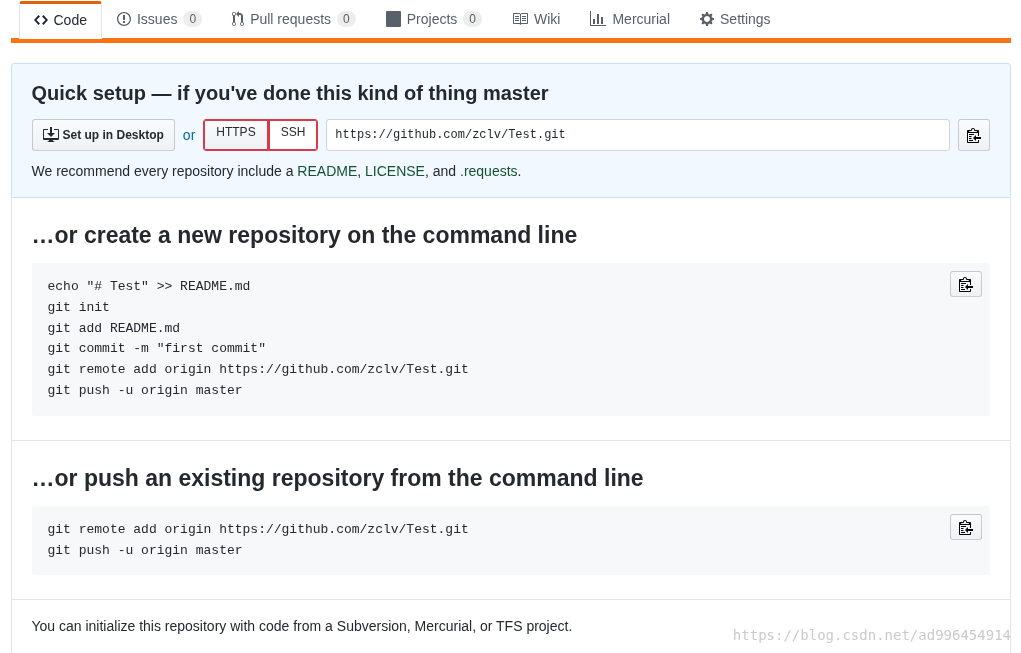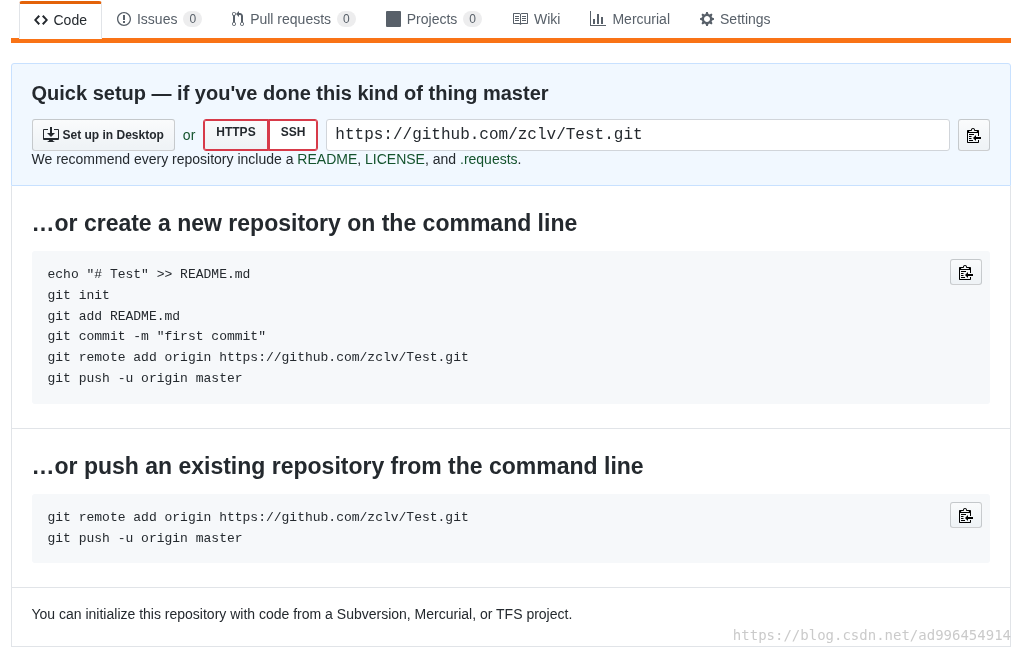--- a/index.html
+++ b/index.html
@@ -68,62 +68,62 @@
   }
   h2.section-title {
     font-size: 23px;
     font-weight: 600;
     margin: 6px 0 14px 0;
   }
   .url-row {
     display: flex;
     align-items: stretch;
     gap: 8px;
-    margin-bottom: 0;
+    margin-bottom: 12px;
   }
   .btn {
     display: inline-flex;
     align-items: center;
     gap: 4px;
     padding: 5px 10px;
     font-size: 12px;
     font-weight: 600;
     line-height: 20px;
     background-color: #eff3f6;
     background-image: linear-gradient(-180deg,#fafbfc,#eff3f6 90%);
     border: 1px solid rgba(27,31,35,0.2);
     border-radius: 3px;
     cursor: pointer;
     color: #24292e;
   }
   .btn svg { fill: currentColor; }
-  .or-text { align-self: center; color: #14532d; font-size: 14px; }
+  .or-text { align-self: center; color: #0369a1; font-size: 14px; }
   .btn-group {
     display: inline-flex;
   }
   .btn-group .seg {
     padding: 5px 12px;
     font-size: 12px;
-    font-weight: 700;
+    font-weight: 400;
     background: #fff;
     border: 1px solid rgba(27,31,35,0.2);
     cursor: pointer;
     position: relative;
   }
   .btn-group .seg:first-child { border-radius: 3px 0 0 3px; }
   .btn-group .seg:last-child { border-radius: 0 3px 3px 0; margin-left: -1px; }
   .btn-group .seg.selected {
     background-color: #eff3f6;
     background-image: linear-gradient(-180deg,#fafbfc,#eff3f6 90%);
   }
   .btn-group .seg.hl { box-shadow: 0 0 0 1px #d73a49 inset; border-color:#d73a49; }
   .url-input {
     flex: 1;
     font-family: SFMono-Regular, Consolas, "Liberation Mono", Menlo, monospace;
-    font-size: 16px;
+    font-size: 12px;
     padding: 4px 8px;
     border: 1px solid #d1d5da;
     border-radius: 3px;
     color: #24292e;
     background: #fff;
     min-width: 0;
   }
   .copy-btn {
     padding: 4px 8px;
     background-color: #eff3f6;

